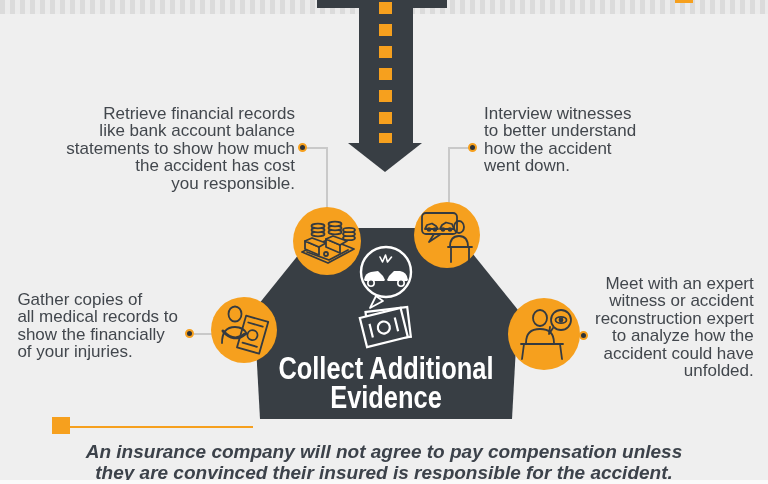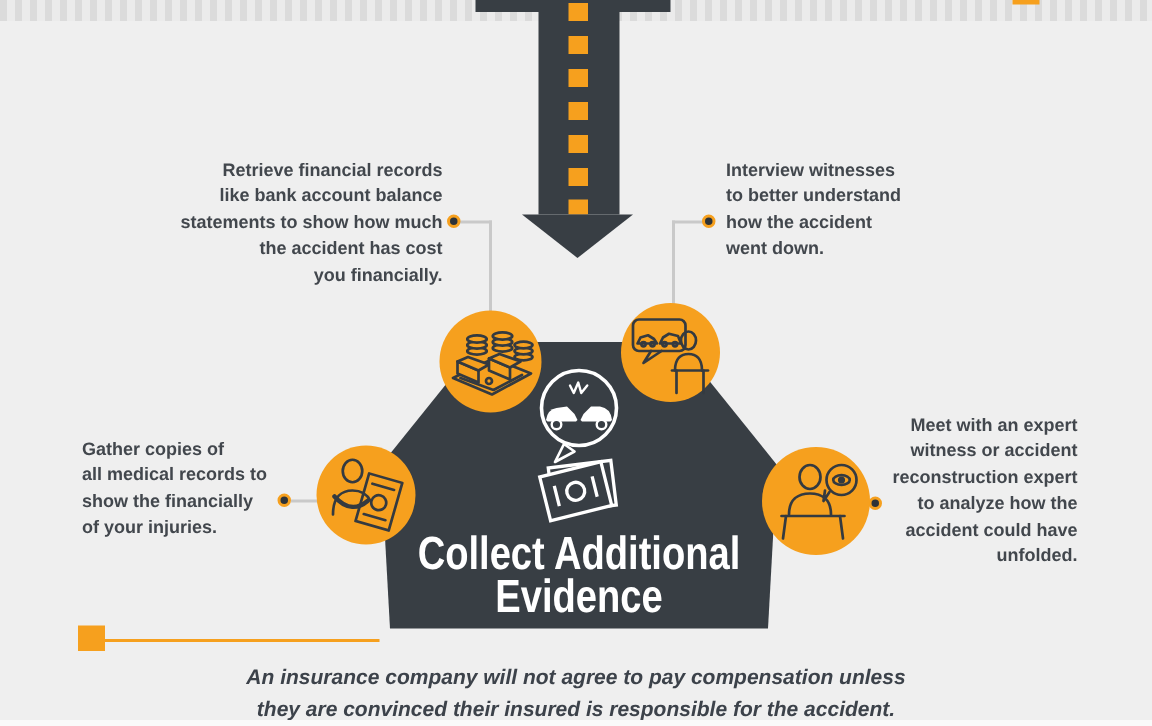--- a/index.html
+++ b/index.html
@@ -45,32 +45,32 @@
   .c-expert{left:508px;top:298px;width:72px;height:72px;}
 
   .center-icon{left:344px;top:242px;z-index:6;}
 
   
   .hex-title{left:246px;top:354px;width:280px;text-align:center;color:#fff;
     font-weight:bold;font-size:31px;line-height:29px;letter-spacing:0;
     transform:scaleX(0.82);transform-origin:50% 50%;z-index:7;white-space:nowrap;}
 
   
-  .step-text{position:absolute;color:var(--txt);font-size:12px;line-height:17.4px;
-    font-weight:bold;z-index:7;white-space:nowrap;}
+  .step-text{position:absolute;color:var(--txt);font-size:17px;line-height:17.4px;
+    font-weight:normal;z-index:7;white-space:nowrap;}
   .t-financial{right:473px;top:105px;text-align:right;}
   .t-witnesses{left:484px;top:105px;text-align:left;}
   .t-medical{right:590px;top:291px;}
   .t-expert{left:595px;top:275px;text-align:right;}
 
   
   .footer-square{left:52px;top:417px;width:18px;height:17px;background:var(--orange);z-index:7;}
   .footer-line{left:70px;top:426px;width:183px;height:2px;background:var(--orange);z-index:7;}
   .footer-text{left:0;top:441px;width:768px;text-align:center;color:#3c424a;
-    font-size:14px;line-height:21px;font-style:italic;font-weight:bold;z-index:7;}
+    font-size:19px;line-height:21px;font-style:italic;font-weight:bold;z-index:7;}
   .bottom-strip{left:0;top:480px;width:768px;height:4px;background:#fafafa;z-index:8;}
 
   svg{display:block;}
 </style>
 </head>
 <body>
 
 <div class="abs tick-strip"></div>
 <div class="abs top-orange-seg"></div>
 
@@ -191,21 +191,21 @@
 <div class="abs hex-title">
   <div>Collect Additional</div>
   <div>Evidence</div>
 </div>
 
 <div class="step-text t-financial">
   <div>Retrieve financial records</div>
   <div>like bank account balance</div>
   <div>statements to show how much</div>
   <div>the accident has cost</div>
-  <div>you financially.</div>
+  <div>you responsible.</div>
 </div>
 
 <div class="step-text t-witnesses">
   <div>Interview witnesses</div>
   <div>to better understand</div>
   <div>how the accident</div>
   <div>went down.</div>
 </div>
 
 <div class="step-text t-medical">

